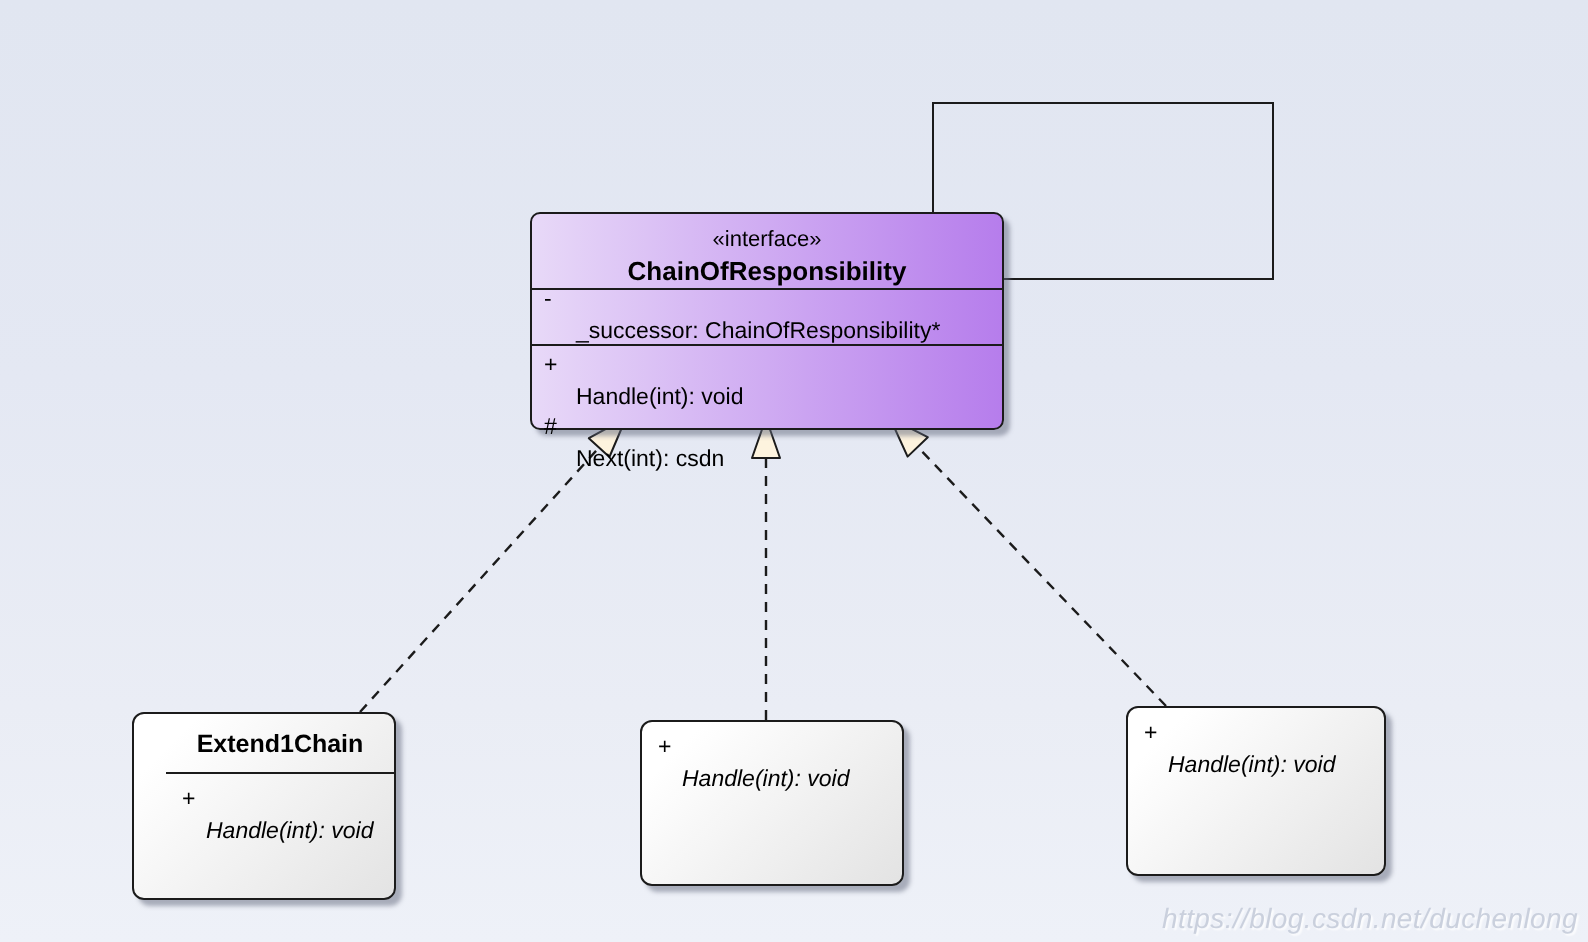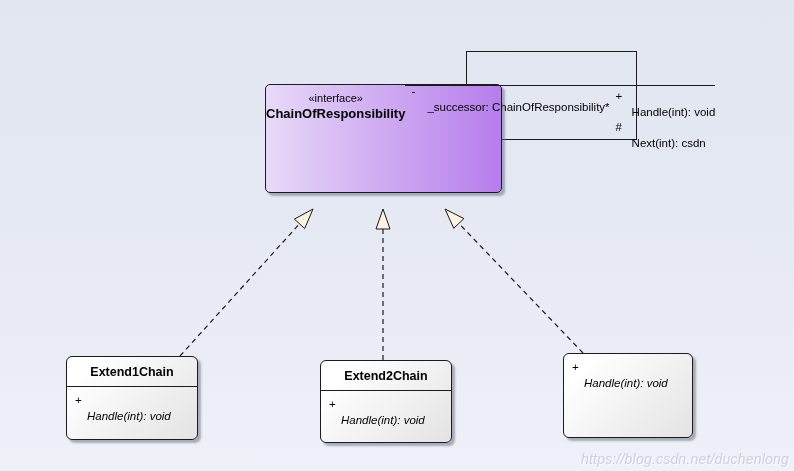--- a/index.html
+++ b/index.html
@@ -32,24 +32,24 @@
     position:absolute; left:0; top:0;
   }
   .uml-box {
     position:absolute;
     border:1px solid var(--border);
     box-shadow: 3px 3px 2px rgba(100,105,125,0.50);
     color:#000;
   }
   
   .interface-box {
-    left:265px; top:84px; width:237px; height:109px;
+    left:265px; top:106px; width:237px; height:109px;
     border-radius:5px;
     background: linear-gradient(90deg, var(--interface_fill_light) 0%, var(--interface_fill_dark) 100%);
-    display:flex; flex-direction:row;
+    display:flex; flex-direction:column;
   }
   .interface-box .hdr {
     height:44px; text-align:center; padding-top:6px;
   }
   .stereotype { font-size:11px; line-height:14px; }
   .iname { font-size:13px; font-weight:bold; line-height:17px; }
   .compartment { border-top:1px solid var(--border); }
   .attrs { height:28px; display:flex; align-items:center; }
   .ops   { flex:1; padding-top:3px; }
   .member-row { display:flex; width:100%; line-height:15px; }
@@ -64,21 +64,21 @@
     display:flex; flex-direction:column;
   }
   .class-box .title {
     height:30px; line-height:31px; text-align:center;
     font-weight:bold; font-size:12.5px;
     border-bottom:1px solid var(--border);
   }
   .class-box .body { padding-top:6px; }
   .class-box .vis { width:20px; padding-left:8px; }
   .class-box .sig { font-style:italic; }
-  #class1 { left:66px;  top:356px; width:132px; height:84px; }
+  #class1 { left:66px;  top:356px; width:132px; height:94px;padding-left:16px; }
   #class2 { left:320px; top:360px; width:132px; height:83px; }
   #class3 { left:563px; top:353px; width:130px; height:85px; }
   
   .watermark {
     position:absolute; right:5px; bottom:4px;
     font-size:14px; color:var(--watermark_color);
     text-shadow: 1px 1px 1px rgba(255,255,255,0.9);
     letter-spacing:0.2px;
     font-style:italic;
   }
@@ -129,21 +129,20 @@
     <div class="title">Extend1Chain</div>
     <div class="body">
       <div class="member-row">
         <span class="vis">+</span>
         <span class="sig">Handle(int): void</span>
       </div>
     </div>
   </div>
 
   <div class="uml-box class-box" id="class2">
-    <div class="title">Extend2Chain</div>
     <div class="body">
       <div class="member-row">
         <span class="vis">+</span>
         <span class="sig">Handle(int): void</span>
       </div>
     </div>
   </div>
 
   <div class="uml-box class-box" id="class3">
     <div class="body">

